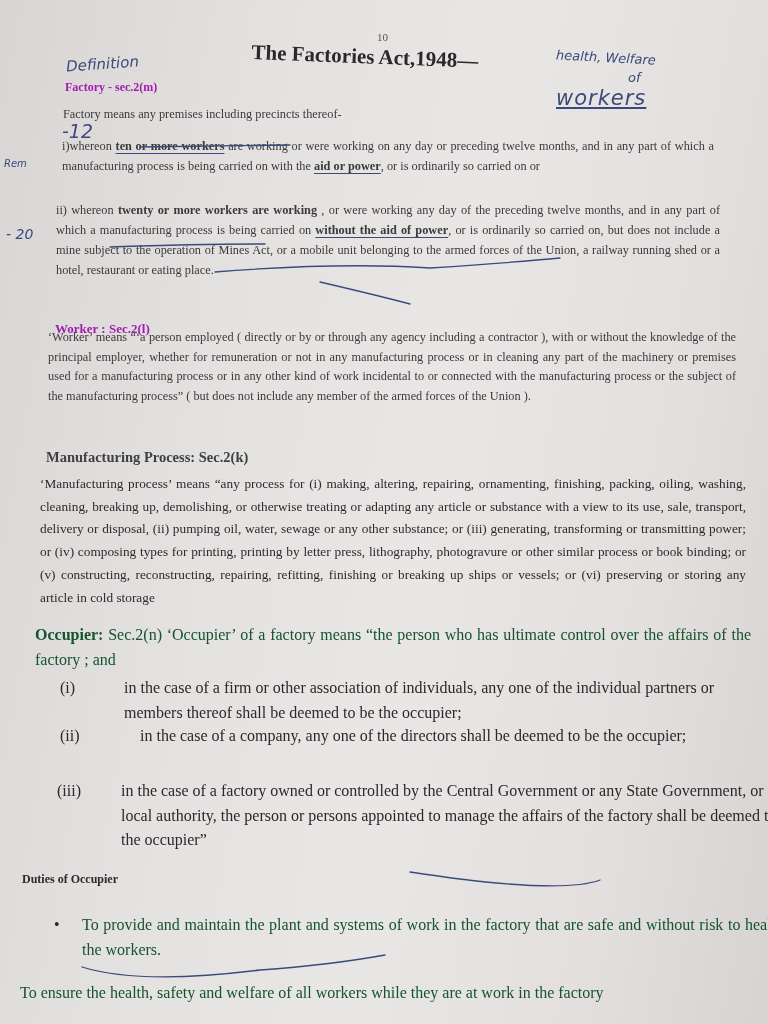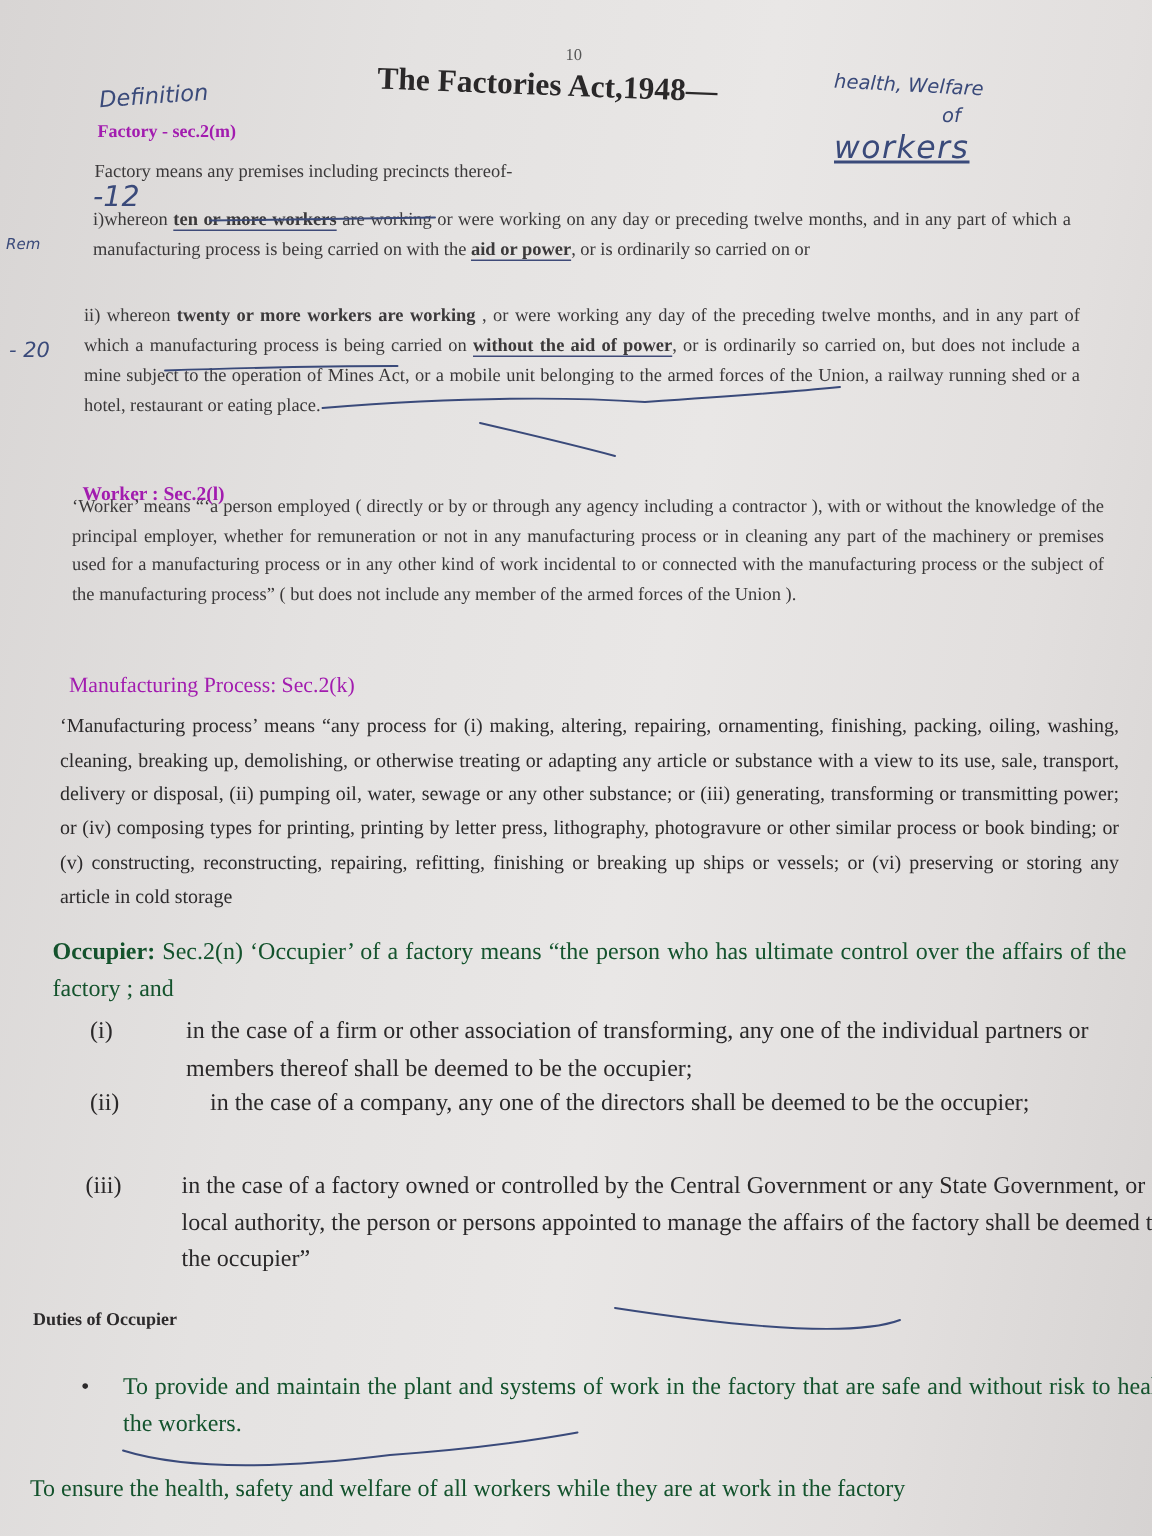--- a/index.html
+++ b/index.html
@@ -18,21 +18,21 @@
   .hw-right1 { left: 556px; top: 50px; font-size: 13px; transform: rotate(3deg); }
   .hw-right2 { left: 628px; top: 70px; font-size: 13px; }
   .hw-right3 { left: 556px; top: 86px; font-size: 21px; letter-spacing: 1px; text-decoration: underline; }
   .hw-m1 { left: 30px; top: 120px; font-size: 19px; margin-left: 32px; }
   .hw-m2 { left: 4px; top: 158px; font-size: 10px; }
   .hw-m3 { left: 6px; top: 226px; font-size: 14px; }
   .sec-label { font-weight: bold; font-size: 12px; color: #a21caf; }
   .f-small { font-size: 12.3px; line-height: 20px; color: #3b393a; }
   .para { position: absolute; white-space: normal; text-align: justify; }
   .h-bold { font-weight: bold; }
-  .h2 { font-weight: normal; font-size: 14.5px; color: #a21caf; }
+  .h2 { font-weight: bold; font-size: 14.5px; color: #404040; }
   .f-mid { font-size: 13.3px; line-height: 22.7px; }
   .f-big { font-size: 16px; line-height: 24.5px; color: #14532d; }
   .ul { text-decoration: underline; text-decoration-color: #3e4a78; text-underline-offset: 3px; }
   .list-row { position: absolute; display: flex; font-size: 16px; line-height: 24.5px; color: #2a2829; }
   .list-num { width: 64px; flex-shrink: 0; }
   .list-text { white-space: normal; }
   .bullet { position: absolute; font-size: 16px; }
   .scribble { position: absolute; }
 </style>
 </head>
@@ -67,21 +67,21 @@
 
   <div class="abs h2" style="left:46px;top:449px;">Manufacturing Process: Sec.2(k)</div>
   <div class="para f-mid" style="left:40px;top:473px;width:706px;">‘Manufacturing process’ means “any process for (i) making, altering, repairing, ornamenting, finishing, packing, oiling, washing, cleaning, breaking up, demolishing, or otherwise treating or adapting any article or substance with a view to its use, sale, transport, delivery or disposal, (ii) pumping oil, water, sewage or any other substance; or (iii) generating, transforming or transmitting power; or (iv) composing types for printing, printing by letter press, lithography, photogravure or other similar process or book binding; or (v) constructing, reconstructing, repairing, refitting, finishing or breaking up ships or vessels; or (vi) preserving or storing any article in cold storage</div>
 
   <div class="para f-big" style="left:35px;top:623px;width:716px;">
     <span class="h-bold">Occupier:</span><span> Sec.2(n) ‘Occupier’ of a factory means “the person who has ultimate control over the affairs of the factory ; and</span>
   </div>
 
   <div class="list-row" style="left:60px;top:676px;width:696px;">
     <span class="list-num">(i)</span>
-    <span class="list-text">in the case of a firm or other association of transforming, any one of the individual partners or members thereof shall be deemed to be the occupier;</span>
+    <span class="list-text">in the case of a firm or other association of individuals, any one of the individual partners or members thereof shall be deemed to be the occupier;</span>
   </div>
   <div class="list-row" style="left:60px;top:724px;width:696px;justify-content:space-between;">
     <span class="list-num">(ii)</span>
     <span class="list-text" style="width:620px;margin-left:16px;">in the case of a company, any one of the directors shall be deemed to be the occupier;</span>
   </div>
   <div class="list-row" style="left:57px;top:779px;width:760px;">
     <span class="list-num">(iii)</span>
     <span class="list-text" style="width:690px;">in the case of a factory owned or controlled by the Central Government or any State Government, or any local authority, the person or persons appointed to manage the affairs of the factory shall be deemed to be the occupier”</span>
   </div>
 

